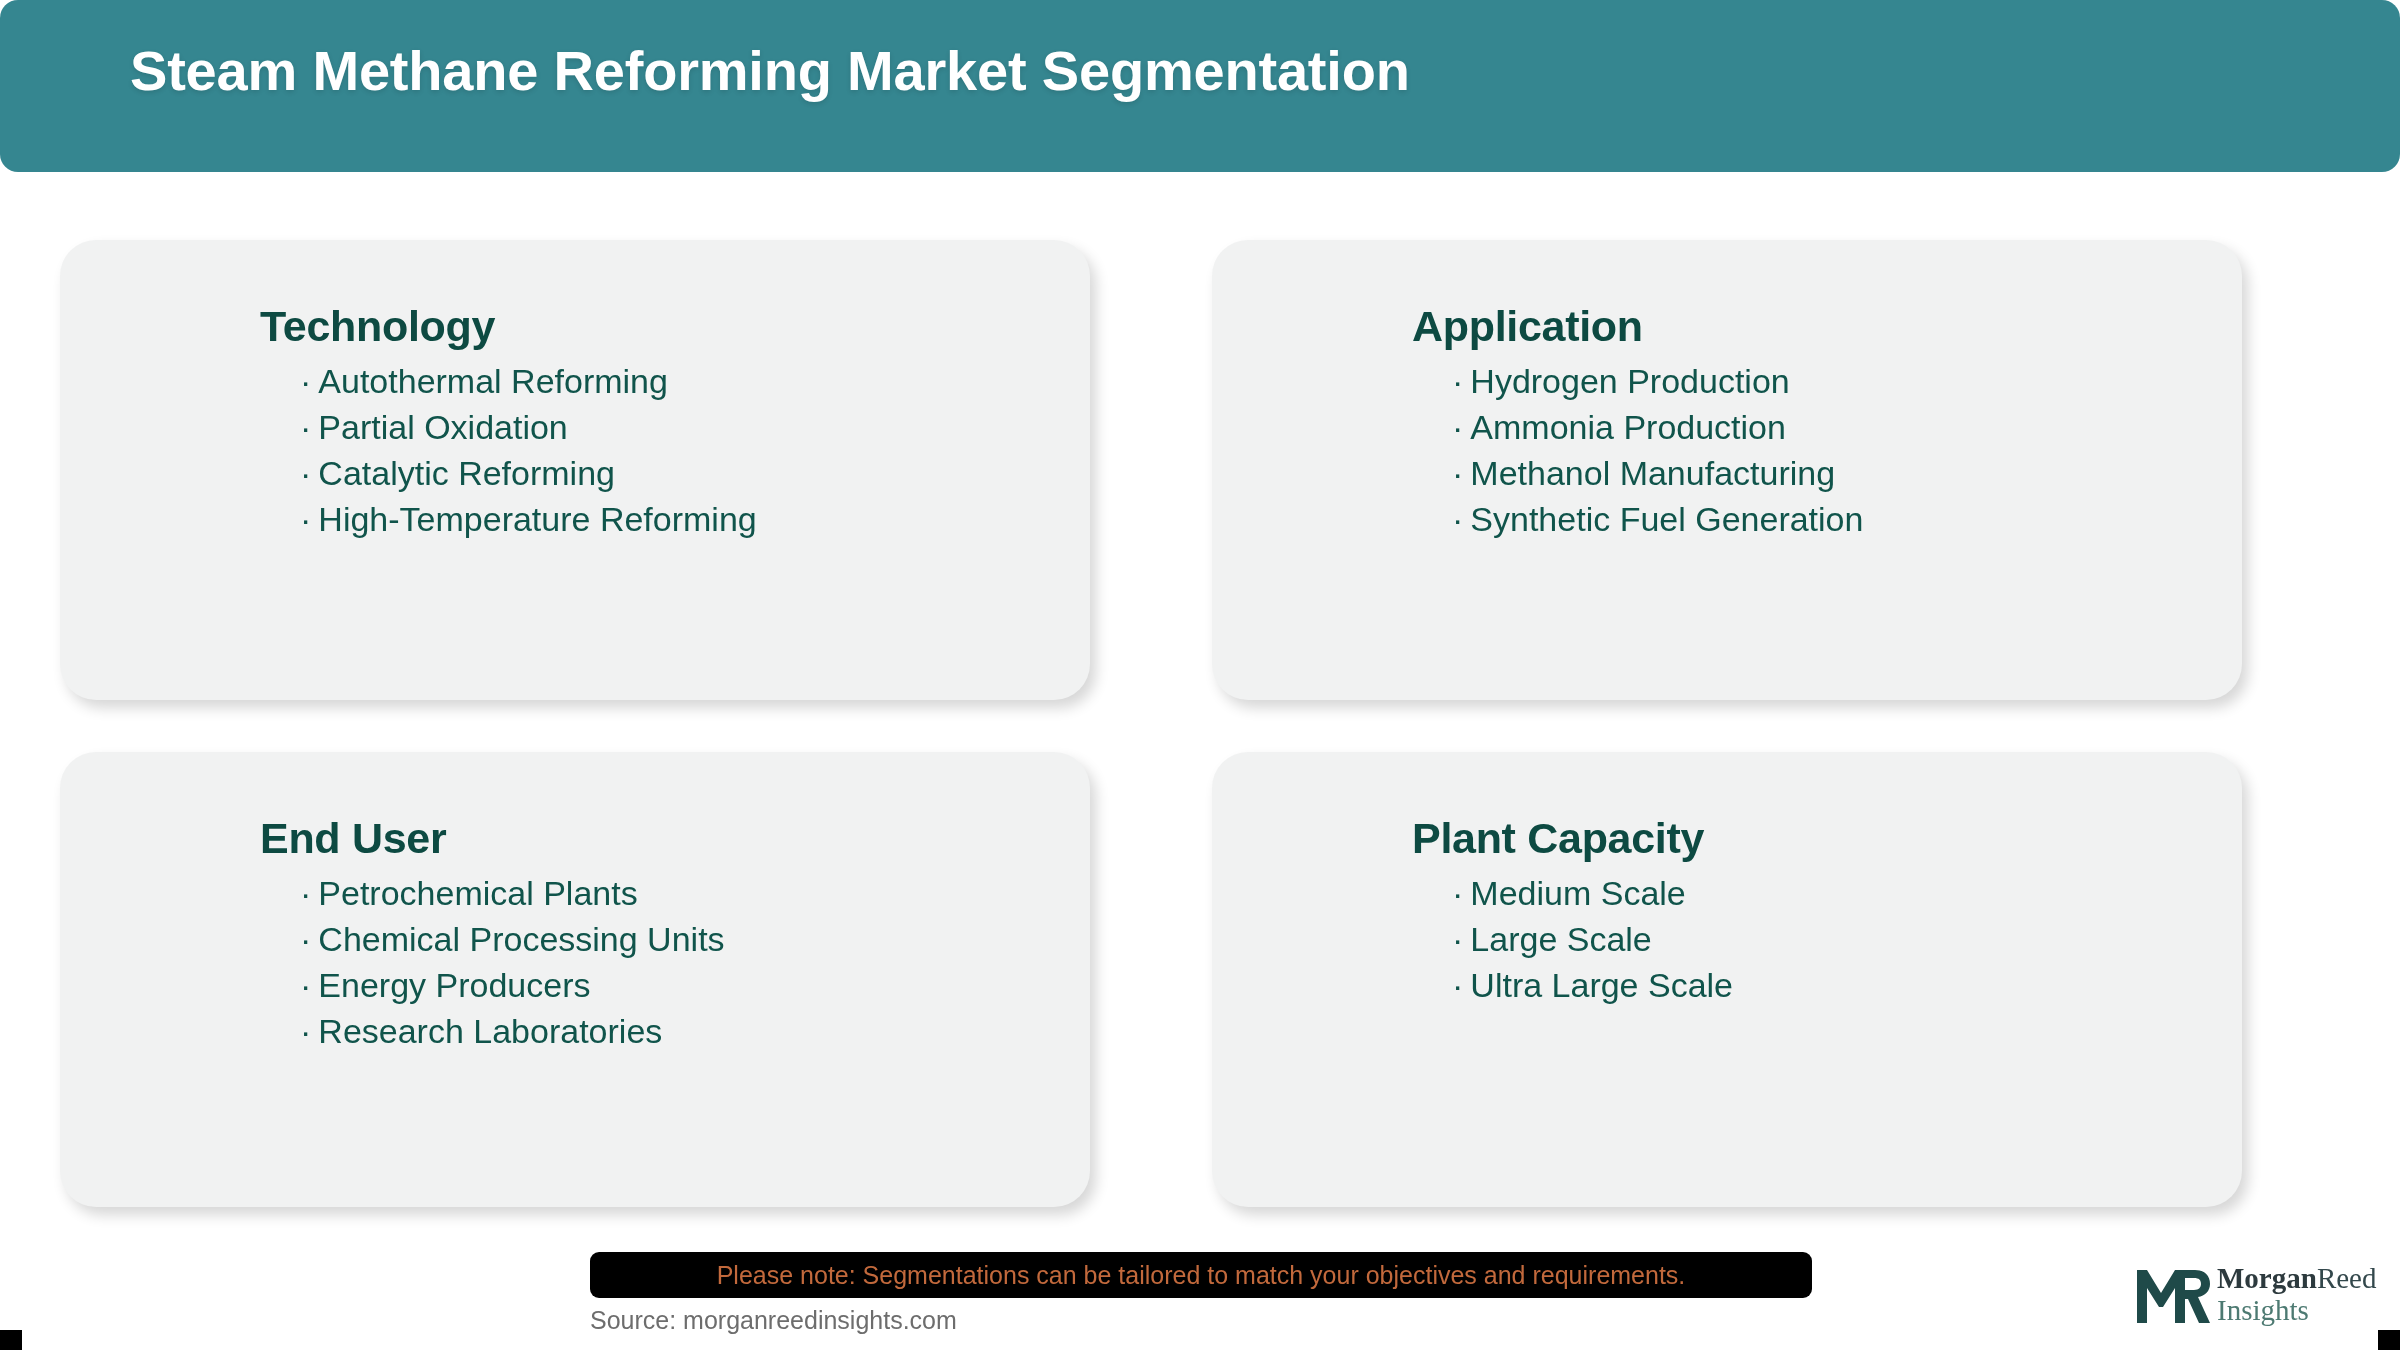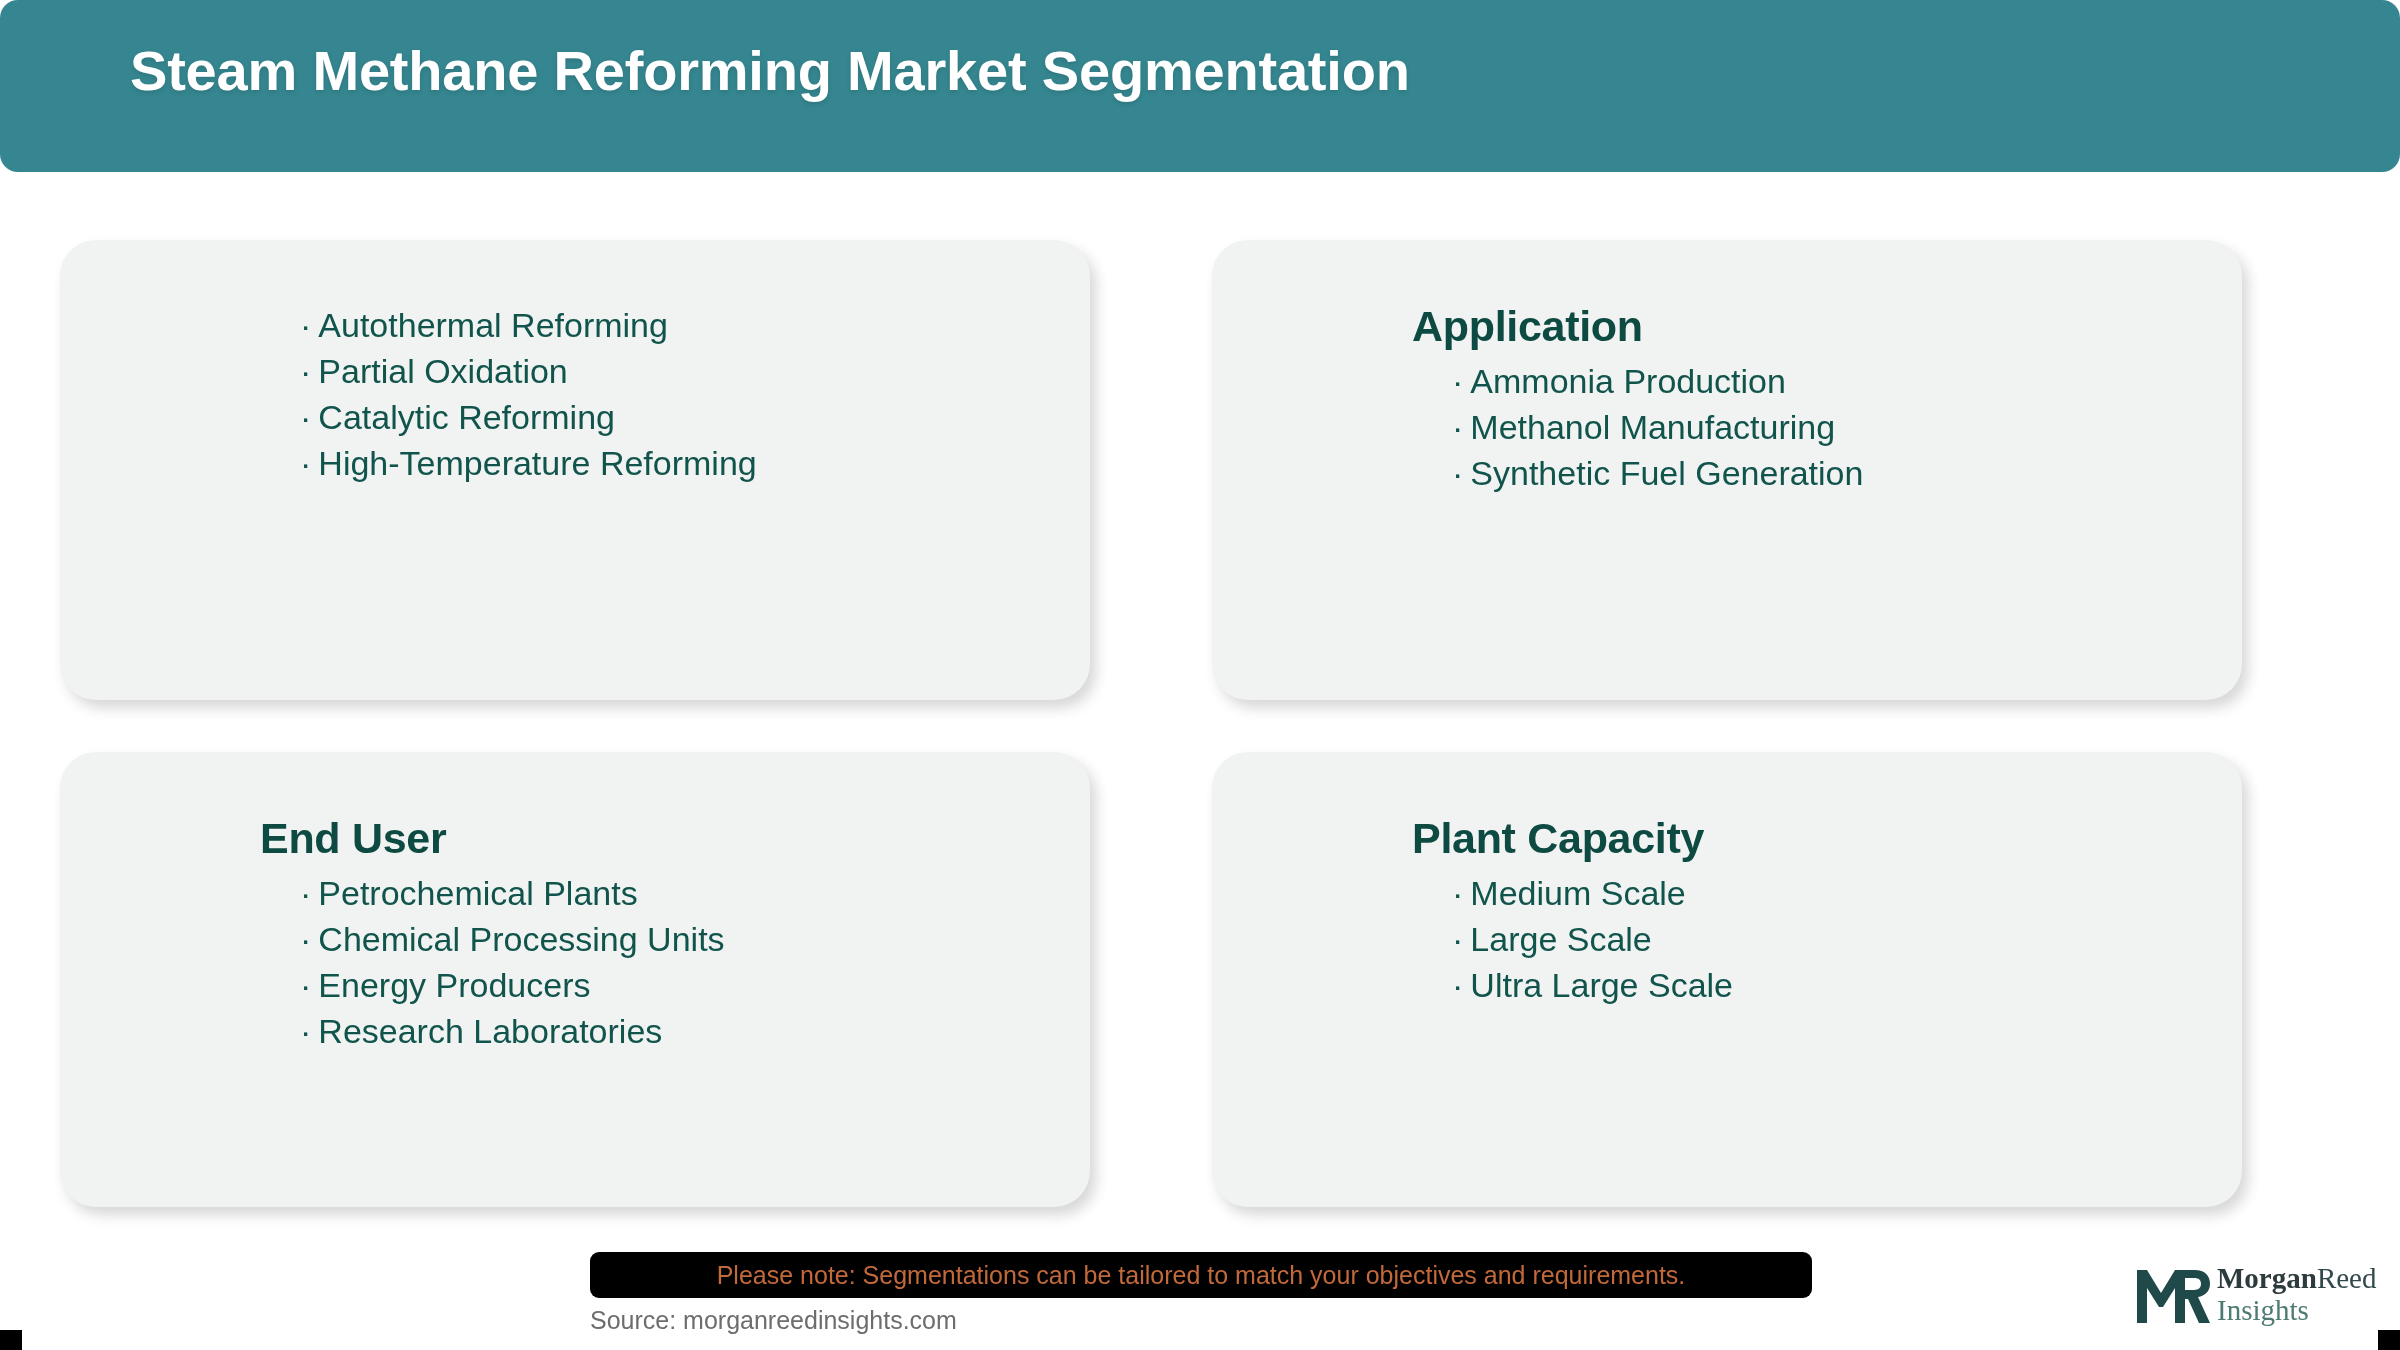--- a/index.html
+++ b/index.html
@@ -129,33 +129,35 @@
 <body>
 
 <div id="page">
 
   <div id="header-band">
     <div id="page-title">Steam Methane Reforming Market Segmentation</div>
   </div>
 
   <div class="card" id="card-0">
     <div class="card-inner">
+      <div class="card-title">Technology</div>
       <ul class="card-list">
         <li><span class="bullet-dot">·</span><span>Autothermal Reforming</span></li>
         <li><span class="bullet-dot">·</span><span>Partial Oxidation</span></li>
         <li><span class="bullet-dot">·</span><span>Catalytic Reforming</span></li>
         <li><span class="bullet-dot">·</span><span>High-Temperature Reforming</span></li>
       </ul>
     </div>
   </div>
 
   <div class="card" id="card-1">
     <div class="card-inner">
       <div class="card-title">Application</div>
       <ul class="card-list">
+        <li><span class="bullet-dot">·</span><span>Hydrogen Production</span></li>
         <li><span class="bullet-dot">·</span><span>Ammonia Production</span></li>
         <li><span class="bullet-dot">·</span><span>Methanol Manufacturing</span></li>
         <li><span class="bullet-dot">·</span><span>Synthetic Fuel Generation</span></li>
       </ul>
     </div>
   </div>
 
   <div class="card" id="card-2">
     <div class="card-inner">
       <div class="card-title">End User</div>

